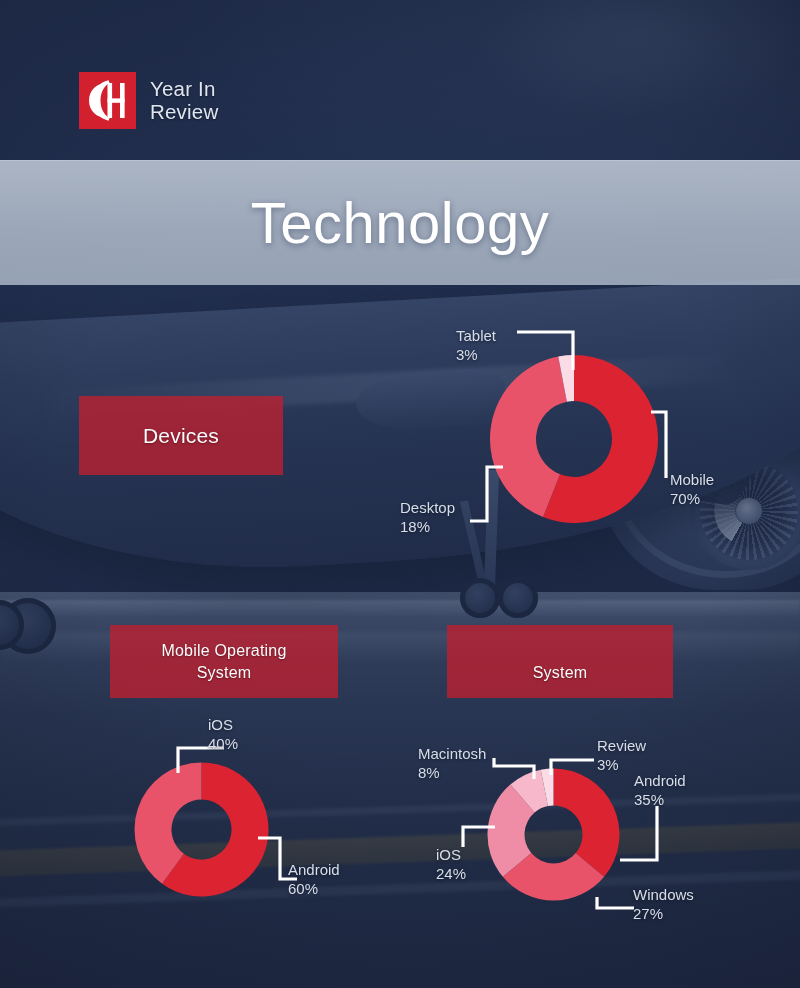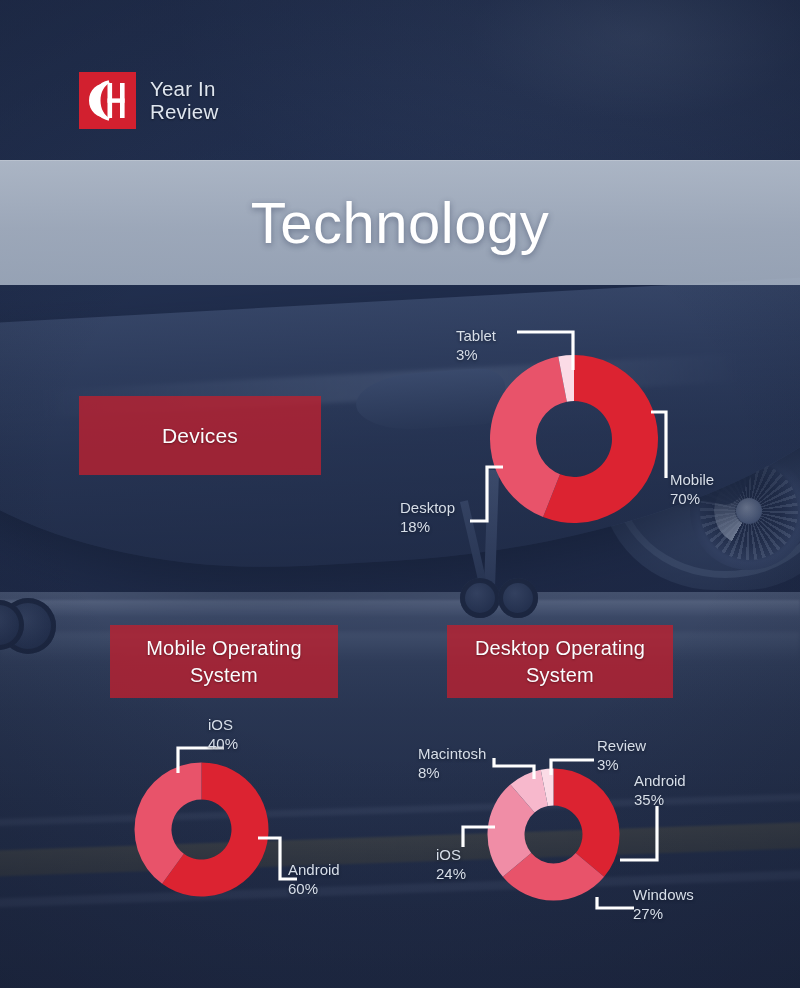--- a/index.html
+++ b/index.html
@@ -132,24 +132,24 @@
   }
   #banner .title {
     color:#ffffff; font-size:58px; font-weight:normal; letter-spacing:.5px;
     text-shadow:0 2px 6px rgba(40,52,80,.45);
   }
 
   
   .sec-box {
     position:absolute; display:flex; align-items:center; justify-content:center;
     text-align:center; color:#fbfcfe; background:rgba(188,33,48,.80);
-    font-size:20px; line-height:1.32; letter-spacing:.2px;
+    font-size:16px; line-height:1.32; letter-spacing:.2px;
     text-shadow:0 1px 2px rgba(60,6,12,.5);
   }
-  #box-devices { left:79px;  top:396px; width:242px; height:79px; font-size:21px; }
+  #box-devices { left:79px;  top:396px; width:204px; height:79px; font-size:21px; }
   #box-mobile  { left:110px; top:625px; width:228px; height:73px; }
   #box-desktop { left:447px; top:625px; width:226px; height:73px; }
 
   
   .chart { position:absolute; }
   .chart svg { display:block; overflow:visible; }
   .lbl {
     position:absolute; color:#d7dee8; font-size:15px; line-height:1.28;
     text-shadow:0 1px 3px rgba(16,24,42,.75); white-space:nowrap;
   }
@@ -226,21 +226,21 @@
 
 <div class="sec-box" id="box-mobile">
   <span>
     <span>Mobile Operating</span><br>
     <span>System</span>
   </span>
 </div>
 
 <div class="sec-box" id="box-desktop">
   <span>
-    <span>Desktop Operating</span><br>
+    <br>
     <span>System</span>
   </span>
 </div>
 
 <div class="chart" id="chart-devices" style="left:490px; top:355px;">
   <svg width="168" height="168" viewBox="0 0 168 168">
     <g id="devices-slices" transform="translate(84,84)">
         <path d="M5.143516556418883e-15 -84 A84 84 0 1 1 -30.922462425512983 78.1012248146131L-13.988733002017778 35.33150646375355 A38 38 0 1 0 2.326828918379971e-15 -38 Z" fill="#dc2331"></path>
         <path d="M-30.922462425512983 78.1012248146131 A84 84 0 0 1 -15.74003042520087 -82.51212906120985L-7.120489954257536 -37.32691552769017 A38 38 0 0 0 -13.988733002017778 35.33150646375355 Z" fill="#e8536a"></path>
         <path d="M-15.74003042520087 -82.51212906120985 A84 84 0 0 1 -1.543054966925665e-14 -84L-6.980486755139913e-15 -38 A38 38 0 0 0 -7.120489954257536 -37.32691552769017 Z" fill="#fbdbe6"></path>

